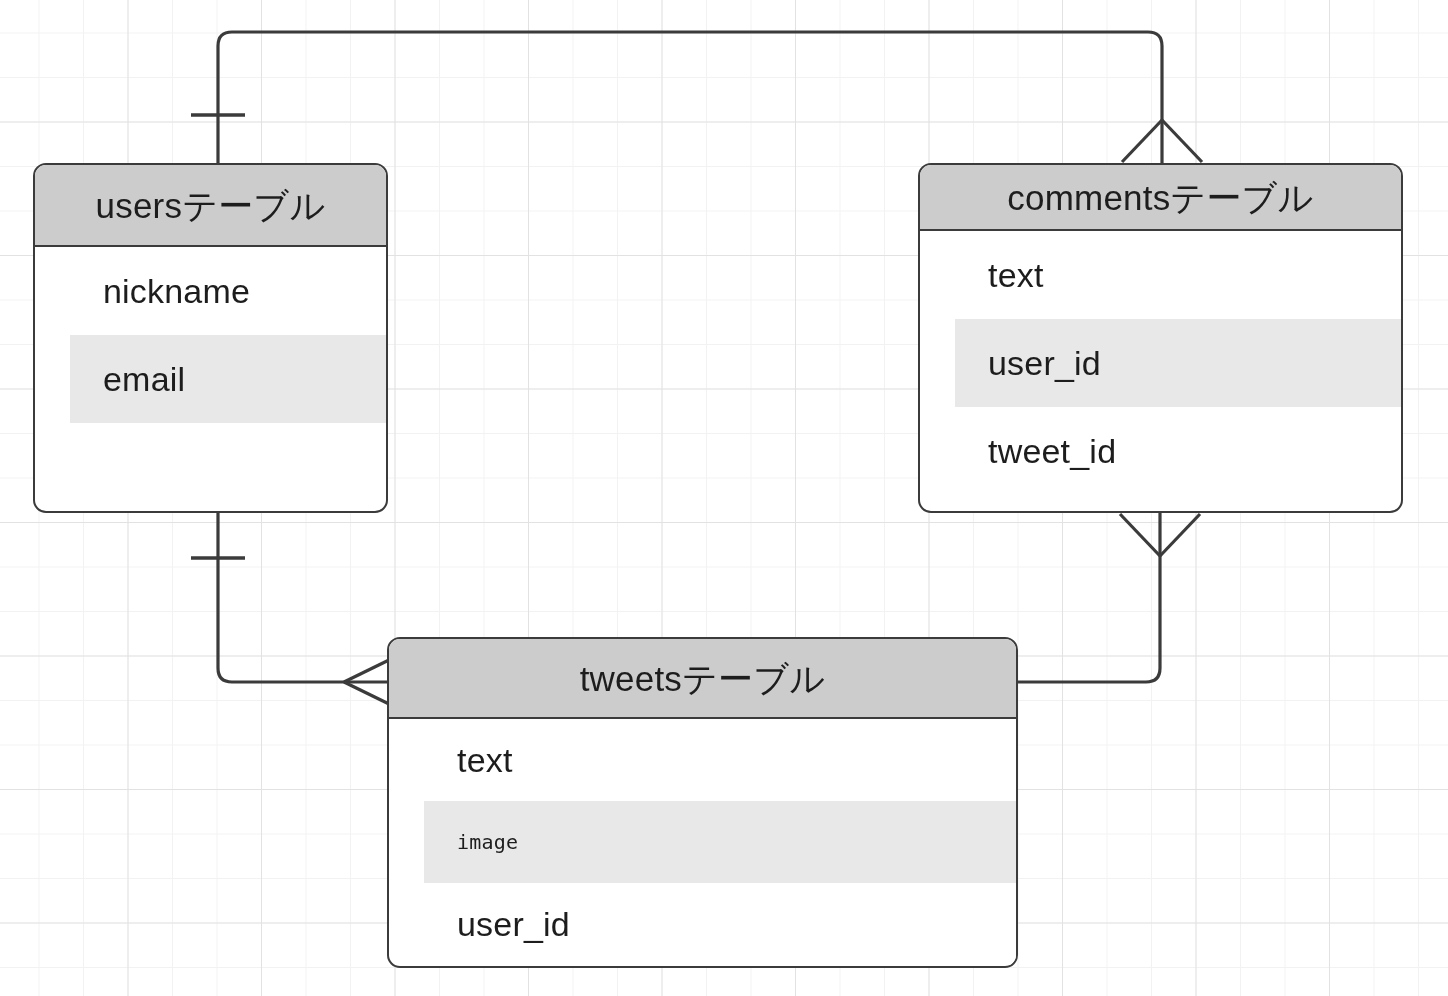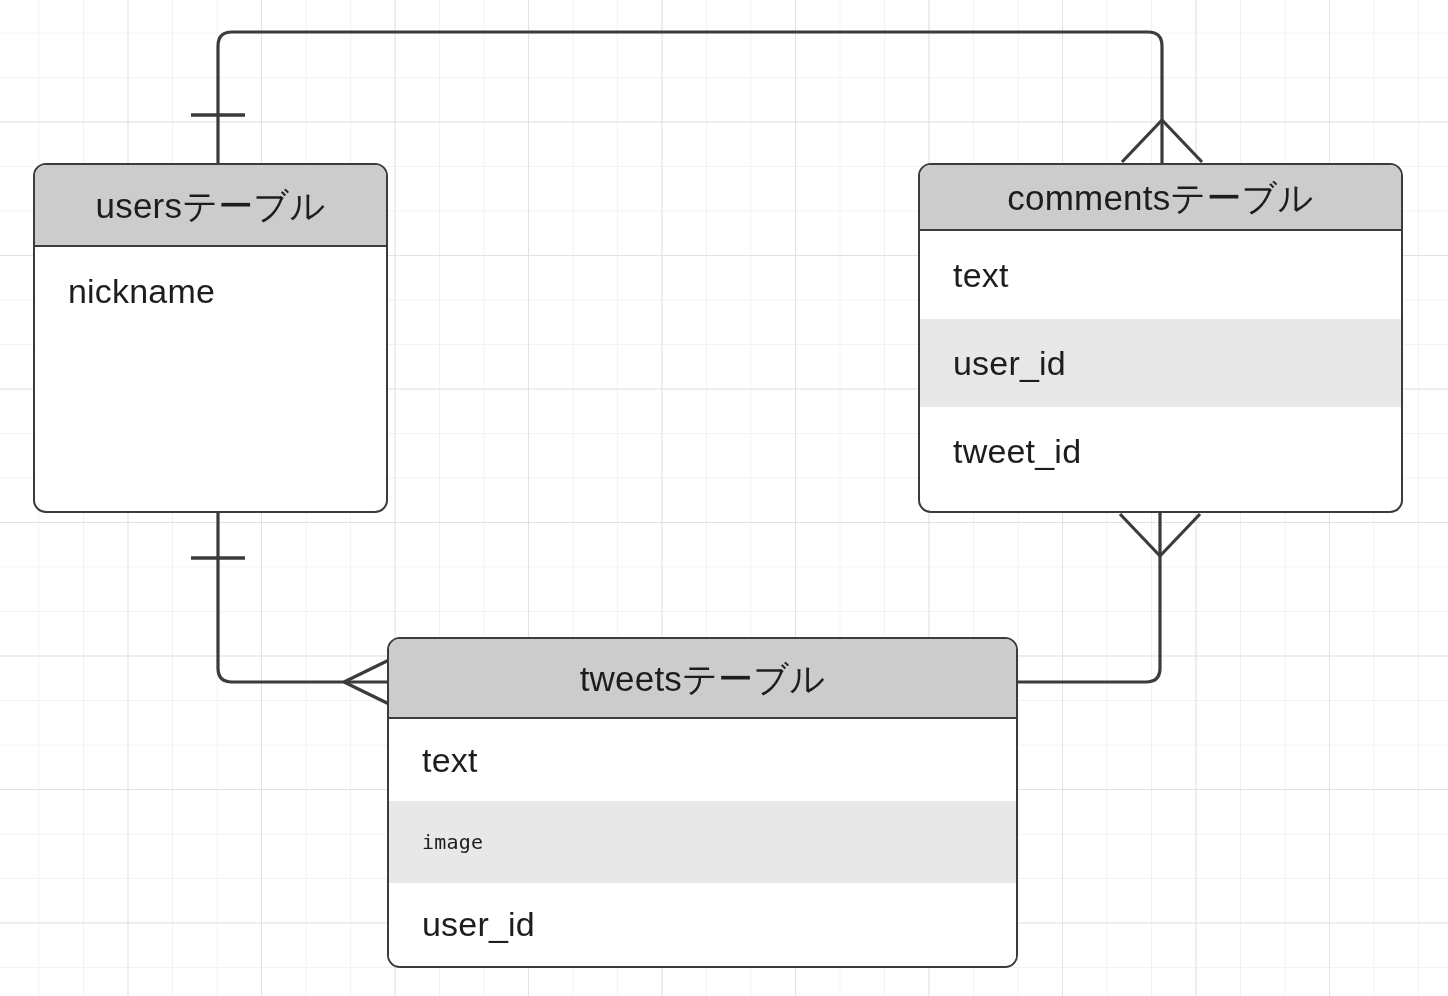--- a/index.html
+++ b/index.html
@@ -66,20 +66,21 @@
   .entity-row {
     box-sizing: border-box;
     display: flex;
     align-items: center;
     color: #1d1d1d;
     font-size: 34px;
     line-height: 1;
     padding-left: 33px;
     background: #ffffff;
     letter-spacing: 0.2px;
+    margin-left: 35px;
   }
   .entity-row.alt {
     background: #e8e8e8;
   }
   .entity-row.mono {
     font-family: "DejaVu Sans Mono", "Liberation Mono", monospace;
     font-size: 20px;
   }
 
   
@@ -131,20 +132,21 @@
         <line x1="1160" y1="556" x2="1120" y2="514"></line>
         <line x1="1160" y1="556" x2="1200" y2="514"></line>
       </g>
     </g>
   </svg>
 
   <div class="entity" id="entity-users">
     <div class="entity-header">usersテーブル</div>
     <div class="entity-rows">
       <div class="entity-row">nickname</div>
+      <div class="entity-row alt">email</div>
     </div>
   </div>
 
   <div class="entity" id="entity-comments">
     <div class="entity-header">commentsテーブル</div>
     <div class="entity-rows">
       <div class="entity-row">text</div>
       <div class="entity-row alt">user_id</div>
       <div class="entity-row">tweet_id</div>
     </div>

